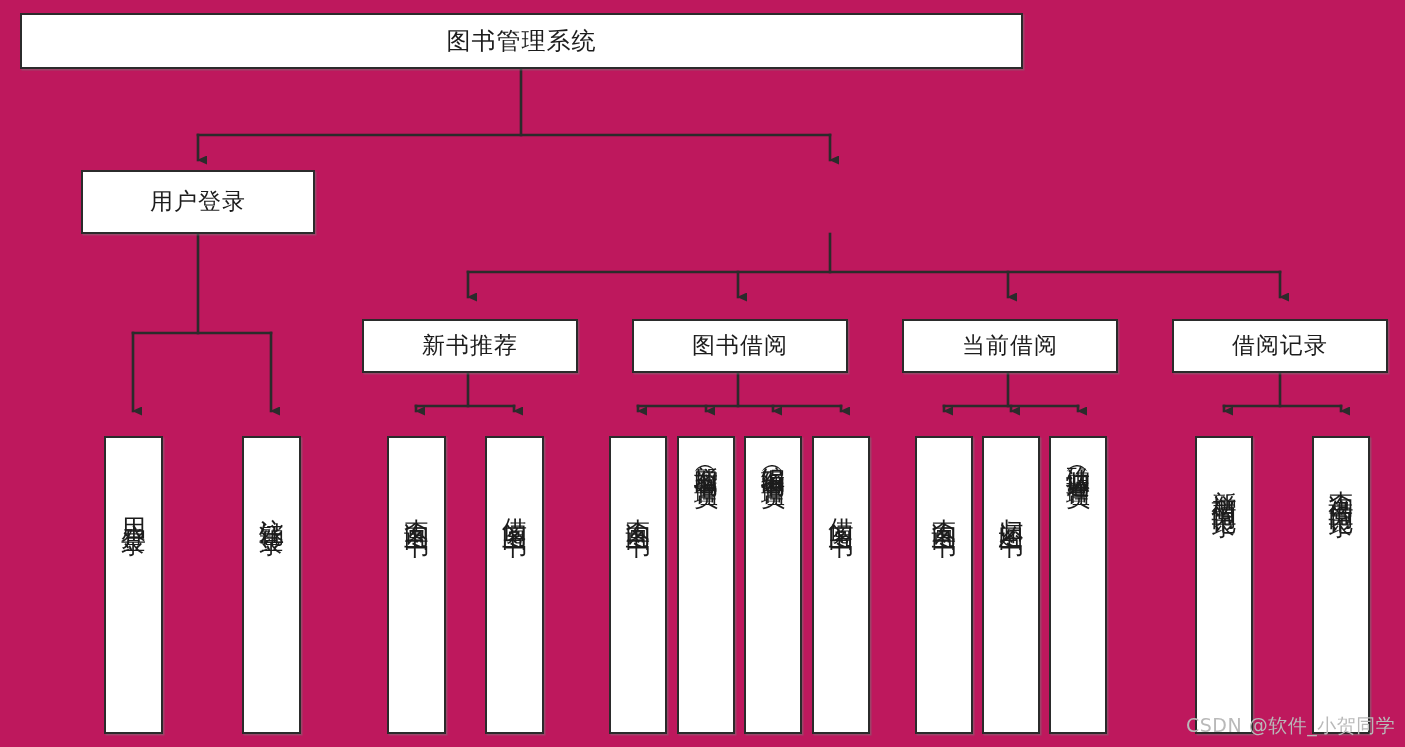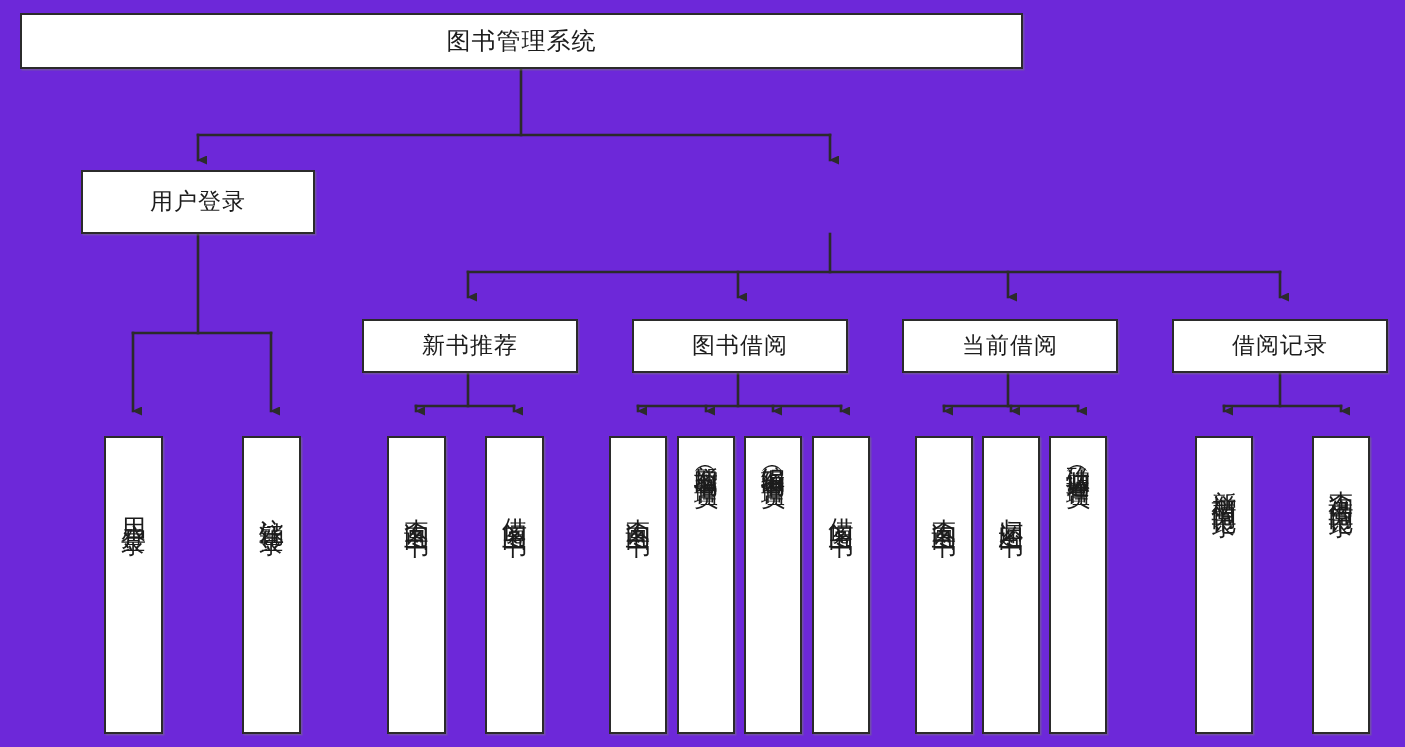--- a/index.html
+++ b/index.html
@@ -11,21 +11,21 @@
     width: 1405px;
     height: 747px;
     font-family: "DejaVu Sans", "Liberation Sans", sans-serif;
     overflow: hidden;
     position: relative;
   }
   #diagram-root {
     position: relative;
     width: 1405px;
     height: 747px;
-    background: #6d28d9;
+    background: #be185d;
   }
   svg.connectors {
     position: absolute;
     left: 0;
     top: 0;
     width: 1405px;
     height: 747px;
     pointer-events: none;
   }
   .node {
@@ -188,14 +188,15 @@
     <span class="label">确认归还（管理员）</span>
   </div>
 
   <div class="node vertical" style="left:1195px; top:436px; width:58px; height:298px; padding-top:32px;">
     <span class="label">新增借阅记录</span>
   </div>
   <div class="node vertical" style="left:1312px; top:436px; width:58px; height:298px; padding-top:32px;">
     <span class="label">查询借阅记录</span>
   </div>
 
+  <div id="watermark">CSDN @软件_小贺同学</div>
 
 </div>
 
 </body></html>

